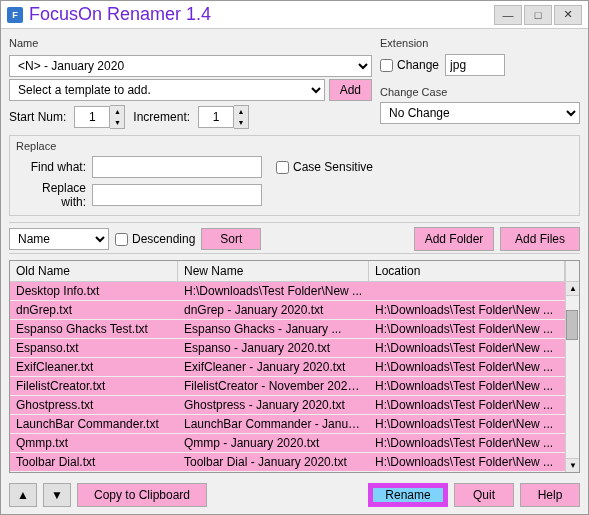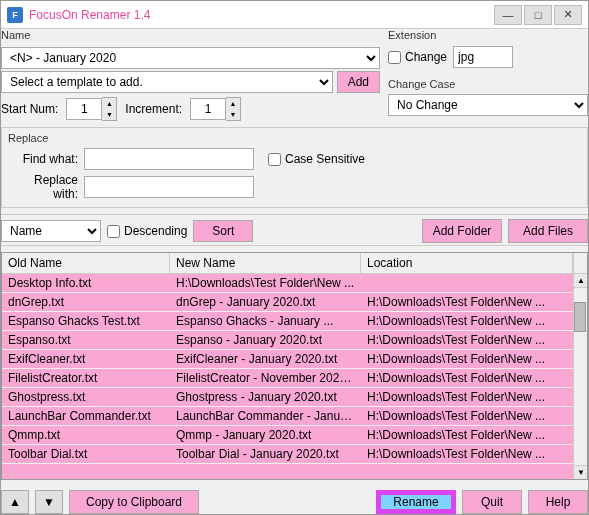--- a/index.html
+++ b/index.html
@@ -39,41 +39,42 @@
       background: #3377cc;
       border-radius: 2px;
       display: flex;
       align-items: center;
       justify-content: center;
       color: white;
       font-size: 9px;
       font-weight: bold;
     }
     .title-text {
-      font-size: 12px;
-      color: #ec4899;
+      font-size: 18px;
+      color: #6d28d9;
     }
     .title-controls {
       display: flex;
       gap: 2px;
     }
     .title-btn {
       width: 28px;
       height: 20px;
       background: #e0e0e0;
       border: 1px solid #bbb;
       cursor: pointer;
       display: flex;
       align-items: center;
       justify-content: center;
       font-size: 11px;
       color: #333;
     }
     .content {
       flex: 1;
+      padding: 8px;
       display: flex;
       flex-direction: column;
       gap: 6px;
     }
     .row {
       display: flex;
       gap: 8px;
       align-items: flex-start;
     }
     .section-label {

